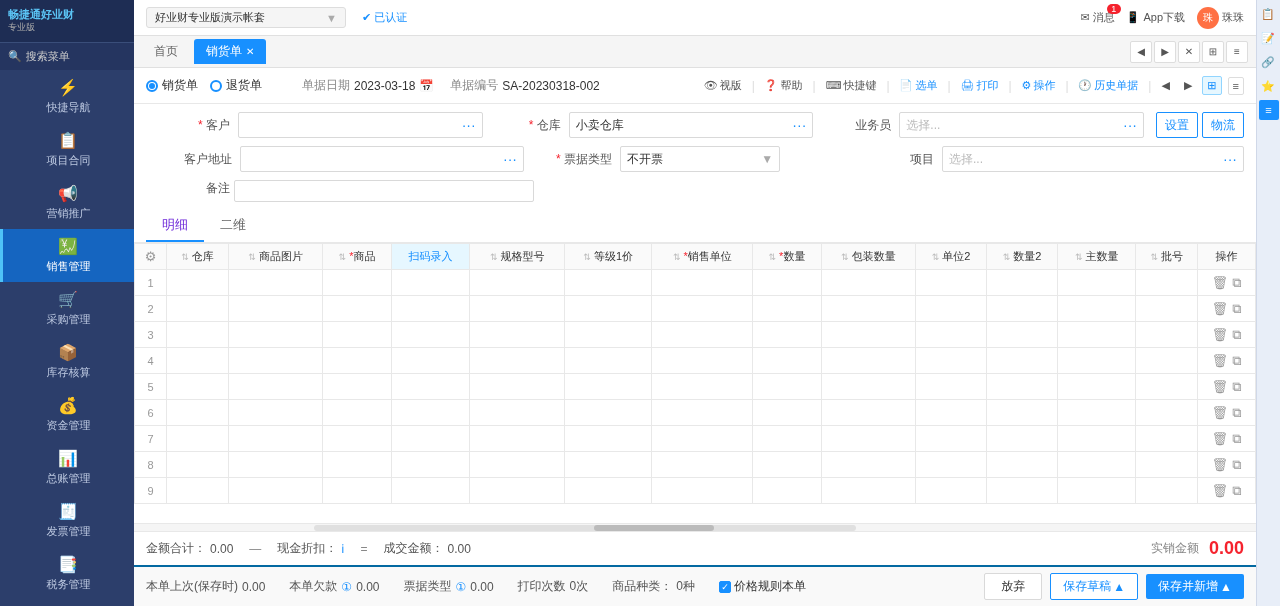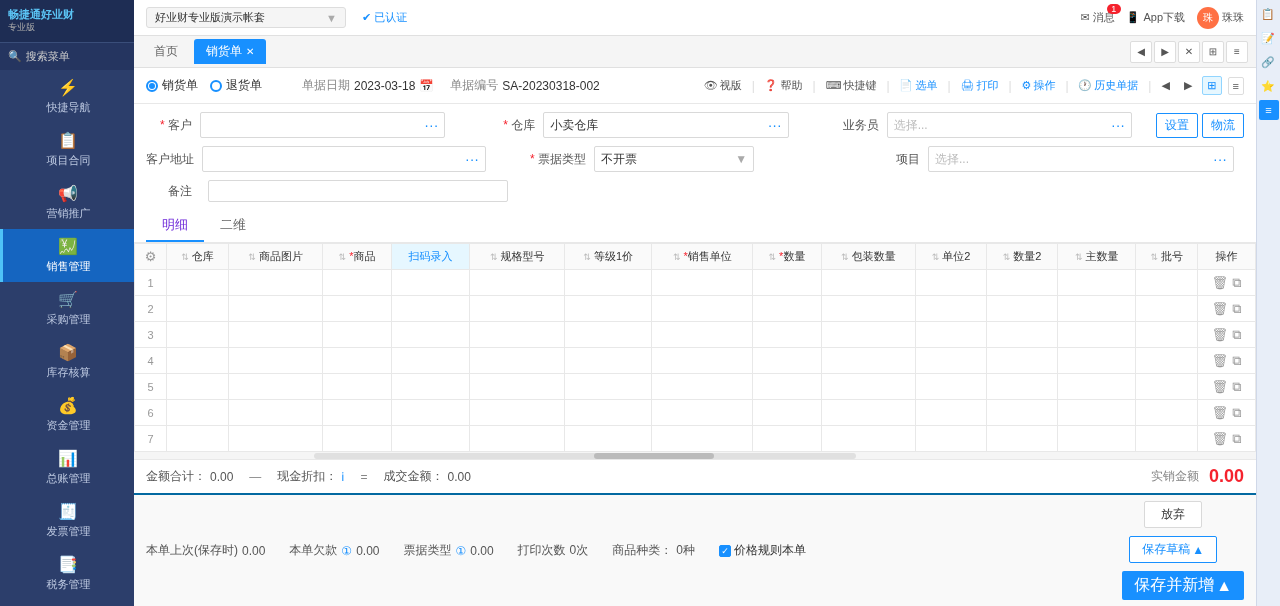--- a/index.html
+++ b/index.html
@@ -50,21 +50,21 @@
     .meta-label { color: #888; }
     .meta-value { color: #333; }
     .meta-icon { color: #1890ff; cursor: pointer; }
     .toolbar-right { margin-left: auto; display: flex; align-items: center; gap: 6px; }
     .toolbar-btn { display: flex; align-items: center; gap: 2px; font-size: 11px; color: #555; cursor: pointer; padding: 2px 4px; border-radius: 2px; }
     .toolbar-special { color: #1890ff; }
     .toolbar-separator { color: #ddd; }
 
     
     .fields-section { padding: 8px 12px; display: flex; flex-direction: column; gap: 8px; }
-    .fields-row { display: flex; align-items: center; gap: 12px; }
+    .fields-row { display: flex; gap: 0; margin-left: 38px; }
     .field-item { display: flex; align-items: center; flex: 1; gap: 4px; }
     .field-label { color: #555; font-size: 12px; white-space: nowrap; min-width: 50px; text-align: right; padding-right: 4px; }
     .field-input { flex: 1; height: 26px; border: 1px solid #d9d9d9; border-radius: 2px; padding: 0 6px; font-size: 12px; display: flex; align-items: center; color: #333; background: #fff; position: relative; }
     .field-input .dots { color: #1890ff; margin-left: auto; cursor: pointer; font-size: 14px; }
     .field-dropdown { height: 26px; border: 1px solid #d9d9d9; border-radius: 2px; padding: 0 6px; font-size: 12px; display: flex; align-items: center; color: #333; background: #fff; min-width: 120px; justify-content: space-between; cursor: pointer; }
     .field-arrow { color: #aaa; }
     .action-btn-outline { background: #fff; color: #1890ff; border: 1px solid #1890ff; border-radius: 2px; padding: 3px 8px; font-size: 12px; cursor: pointer; }
     .action-btn-plus { background: #fff; color: #52c41a; border: 1px solid #52c41a; border-radius: 2px; padding: 3px 8px; font-size: 12px; cursor: pointer; }
 
     
@@ -95,24 +95,24 @@
     
     .footer-top { background: #fff; border-top: 1px solid #e8e8e8; padding: 6px 12px; display: flex; align-items: center; gap: 16px; }
     .footer-item { display: flex; align-items: center; gap: 4px; font-size: 12px; color: #555; }
     .footer-right { margin-left: auto; display: flex; align-items: center; gap: 6px; }
     .realized-label { color: #888; font-size: 12px; }
     .realized-value { color: #f5222d; font-size: 18px; font-weight: bold; margin-left: 4px; }
 
     .footer-bottom { background: #f9f9f9; border-top: 2px solid #0369a1; padding: 6px 12px; display: flex; align-items: center; gap: 24px; }
     .footer-stat { display: flex; align-items: center; gap: 4px; font-size: 12px; color: #555; }
     .footer-stat-value { font-weight: 500; }
-    .footer-actions { margin-left: auto; display: flex; align-items: center; gap: 8px; flex-direction: column; }
+    .footer-actions { margin-left: auto; display: flex; align-items: center; gap: 8px; }
     .btn-discard { background: #fff; color: #333; border: 1px solid #d9d9d9; border-radius: 2px; padding: 4px 16px; font-size: 12px; cursor: pointer; }
     .btn-draft { background: #fff; color: #1890ff; border: 1px solid #1890ff; border-radius: 2px; padding: 4px 12px; font-size: 12px; cursor: pointer; display: flex; align-items: center; gap: 2px; }
-    .btn-save-new { background: #1890ff; color: #fff; border: none; border-radius: 2px; padding: 4px 12px; font-size: 16px; cursor: pointer; display: flex; align-items: center; gap: 2px; margin-left: 20px; }
+    .btn-save-new { background: #1890ff; color: #fff; border: none; border-radius: 2px; padding: 4px 12px; font-size: 12px; cursor: pointer; display: flex; align-items: center; gap: 2px; }
     .checkbox-item { display: flex; align-items: center; gap: 3px; font-size: 12px; }
     .checkbox-box { width: 12px; height: 12px; border: 1px solid #1890ff; background: #1890ff; display: flex; align-items: center; justify-content: center; border-radius: 2px; }
     .checkbox-box::after { content: '✓'; color: #fff; font-size: 9px; }
 
     
     .right-panel { width: 24px; background: #e8eef8; display: flex; flex-direction: column; align-items: center; padding: 4px 0; gap: 4px; border-left: 1px solid #d0d8e8; flex-shrink: 0; }
     .right-panel-btn { width: 20px; height: 20px; display: flex; align-items: center; justify-content: center; color: #888; font-size: 11px; cursor: pointer; border-radius: 2px; }
     .right-panel-btn.active { background: #1890ff; color: #fff; }
     .note-input { flex: 1; max-width: 300px; height: 22px; border: 1px solid #d9d9d9; border-radius: 2px; padding: 0 6px; font-size: 12px; }
 

